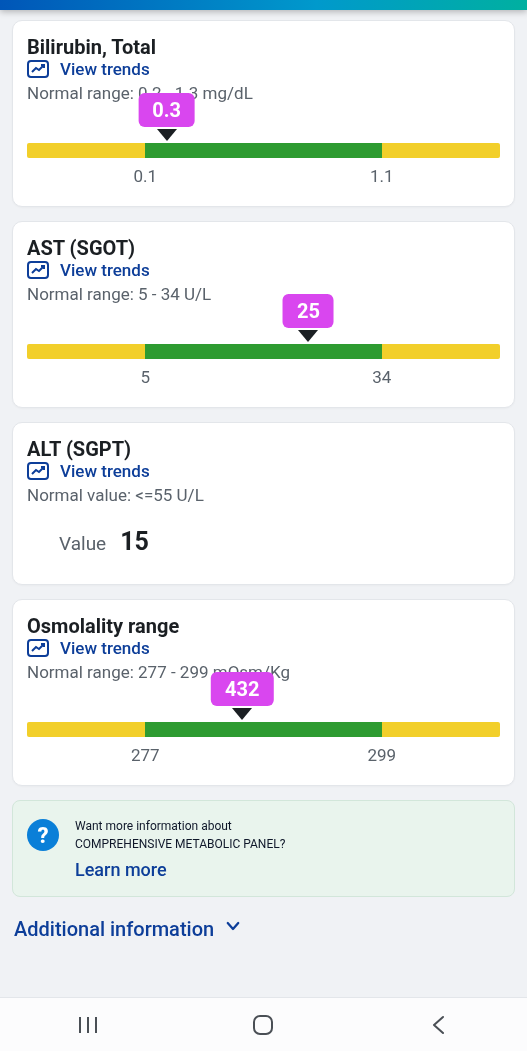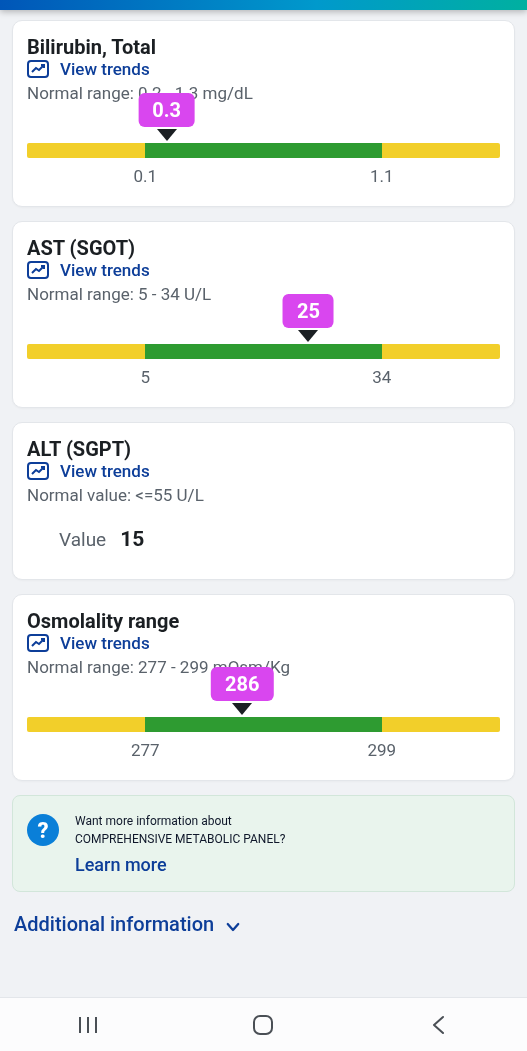--- a/index.html
+++ b/index.html
@@ -112,21 +112,21 @@
   }
   .simple-value {
     margin-top: 22px;
     display: flex;
     gap: 14px;
     align-items: baseline;
     padding-left: 32px;
     padding-bottom: 10px;
   }
   .simple-value .lbl { color: #5a626b; font-size: 19px; text-align: center; }
-  .simple-value .val { color: #1b1f23; font-size: 21px; font-weight: 700; }
+  .simple-value .val { color: #1b1f23; font-size: 25px; font-weight: 700; }
 
   .info-box {
     background: #e9f4ed;
     border: 1px solid #d2e6da;
     border-radius: 8px;
     padding: 16px 16px 16px 14px;
     display: flex;
     gap: 16px;
     align-items: flex-start;
     margin-bottom: 14px;
@@ -156,21 +156,21 @@
     margin-top: 6px;
     display: inline-block;
     cursor: pointer;
   }
   .additional {
     color: #0d3e99;
     font-size: 20px;
     font-weight: 500;
     padding: 6px 2px 10px 2px;
     display: flex;
-    align-items: flex-end;
+    align-items: flex-start;
     gap: 10px;
     cursor: pointer;
   }
   .chevron-down {
     width: 18px; height: 18px;
   }
   .navbar {
     position: absolute;
     bottom: 0; left: 0; right: 0;
     height: 54px;
@@ -287,21 +287,21 @@
         <span>View trends</span>
       </div>
     </div>
     <div class="normal-range">Normal range: 277 - 299 mOsm/Kg</div>
     <div class="gauge-wrap">
       <div class="bar">
         <div class="seg-low" style="width:25%"></div>
         <div class="seg-ok" style="width:50%"></div>
         <div class="seg-high" style="width:25%"></div>
       </div>
-      <div class="value-badge" style="left:45.5%">286</div>
+      <div class="value-badge" style="left:45.5%">432</div>
       <div class="value-pointer" style="left:45.5%"></div>
       <div class="ticks">
         <span class="tick" style="left:25%">277</span>
         <span class="tick" style="left:75%">299</span>
       </div>
     </div>
   </div>
 
   <div class="info-box">
     <div class="info-icon">?</div>

